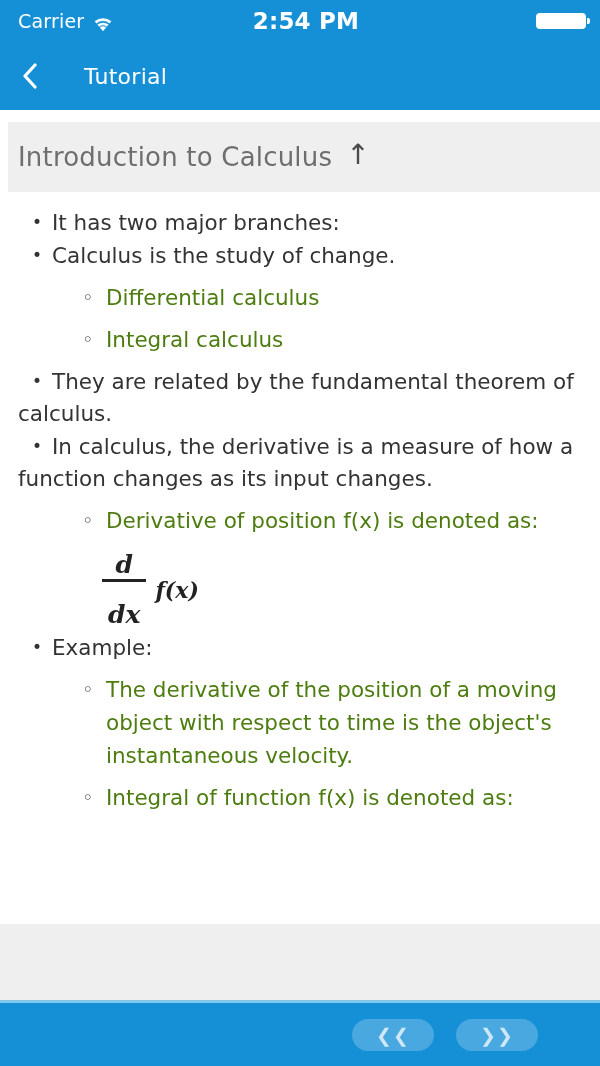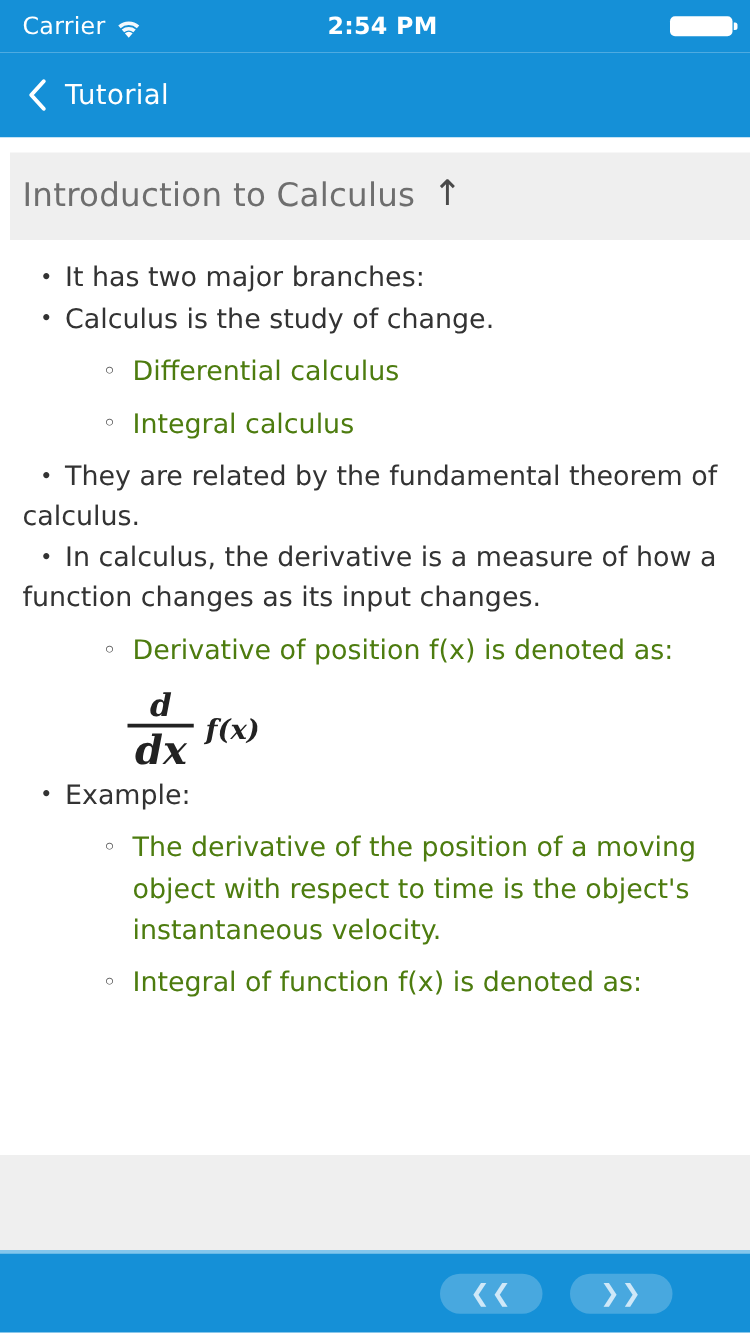--- a/index.html
+++ b/index.html
@@ -16,38 +16,38 @@
   .statusbar {
     height:42px; background:#1590d7; color:#ffffff;
     display:flex; align-items:center; position:relative; flex:0 0 auto;
     font-size:19px; letter-spacing:.2px;
   }
   .sb-left { position:absolute; left:18px; display:flex; align-items:center; gap:8px; }
   .sb-carrier { font-size:19px; color:#ffffff; }
   .wifi-icon { display:inline-block; width:22px; height:17px; position:relative; top:2px; }
   .sb-center {
     position:absolute; left:12px; right:0; text-align:center;
-    font-size:19px; font-weight:bold; color:#ffffff;
+    font-size:23px; font-weight:bold; color:#ffffff;
   }
   .sb-right { position:absolute; right:14px; display:flex; align-items:center; }
   .battery {
     width:50px; height:16px; border-radius:4px; background:#ffffff; position:relative;
   }
   .battery:after {
     content:""; position:absolute; right:-4px; top:5px; width:3px; height:6px;
     background:#ffffff; border-radius:0 2px 2px 0;
   }
 
   
   .navbar {
     height:68px; background:#1590d7; display:flex; align-items:center;
     padding-left:22px; gap:14px; flex:0 0 auto;
   }
   .back-chevron { width:16px; height:26px; display:block; }
-  .nav-title { color:#ffffff; font-size:22px; letter-spacing:.3px; }
+  .nav-title { color:#ffffff; font-size:22px; letter-spacing:.3px;margin-left:32px; }
 
   
   .content {
     flex:1 1 auto; background:#ffffff; position:relative; overflow:hidden;
   }
   .section-header {
     margin:12px 0 0 8px; background:#efefef; height:70px;
     display:flex; align-items:center; padding-left:10px; gap:14px;
   }
   .section-title { font-size:26px; color:#6e6e6e; font-weight:400; letter-spacing:.2px; }
@@ -74,21 +74,21 @@
     font-size:19px; color:#444;
   }
   .formula {
     font-family:"DejaVu Serif", serif; font-style:italic; font-weight:bold;
     font-size:27px; color:#222; padding:6px 0 4px 84px;
     display:flex; align-items:center; gap:9px;
   }
   .frac { display:inline-flex; flex-direction:column; align-items:center; line-height:1; }
   .frac .num { font-size:25px; padding:0 6px 2px 6px; }
   .frac .bar { width:100%; height:3px; background:#222; }
-  .frac .den { font-size:32px; padding:2px 6px 0 6px; }
+  .frac .den { font-size:25px; padding:20px 6px 0 6px; }
   .fx { font-size:22px; }
 
   
   .footer-gray { height:76px; background:#efefef; flex:0 0 auto; }
   .toolbar {
     height:66px; background:#1590d7; border-top:3px solid #83c6ec;
     display:flex; align-items:center; justify-content:flex-end;
     padding-right:62px; gap:22px; flex:0 0 auto;
   }
   .pill {

